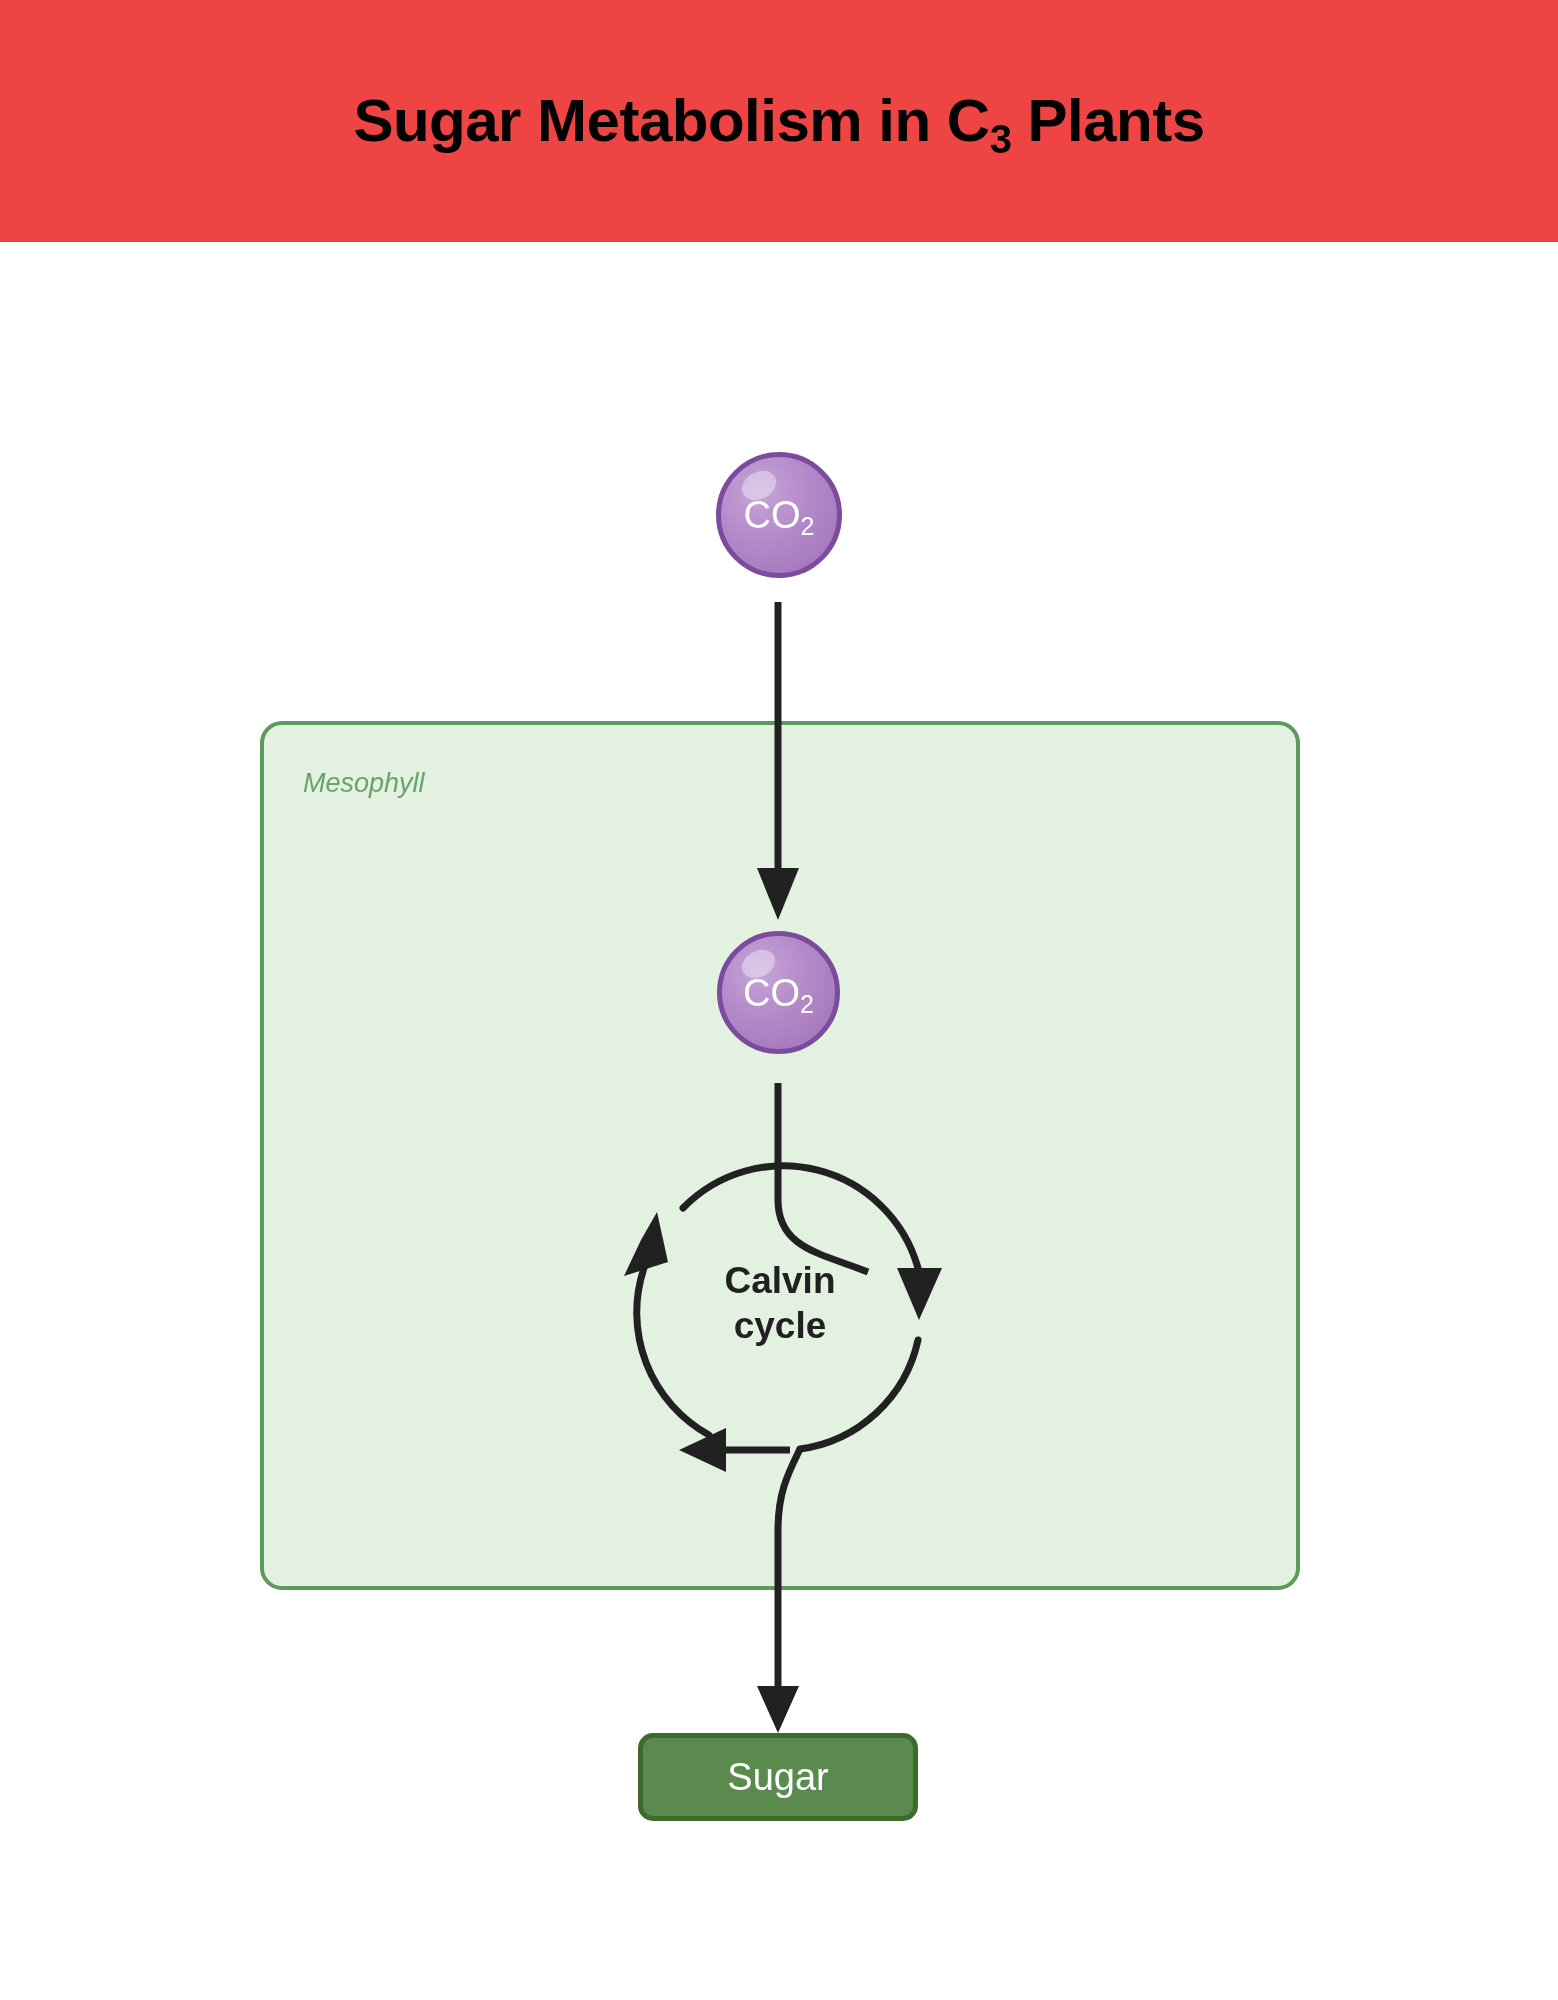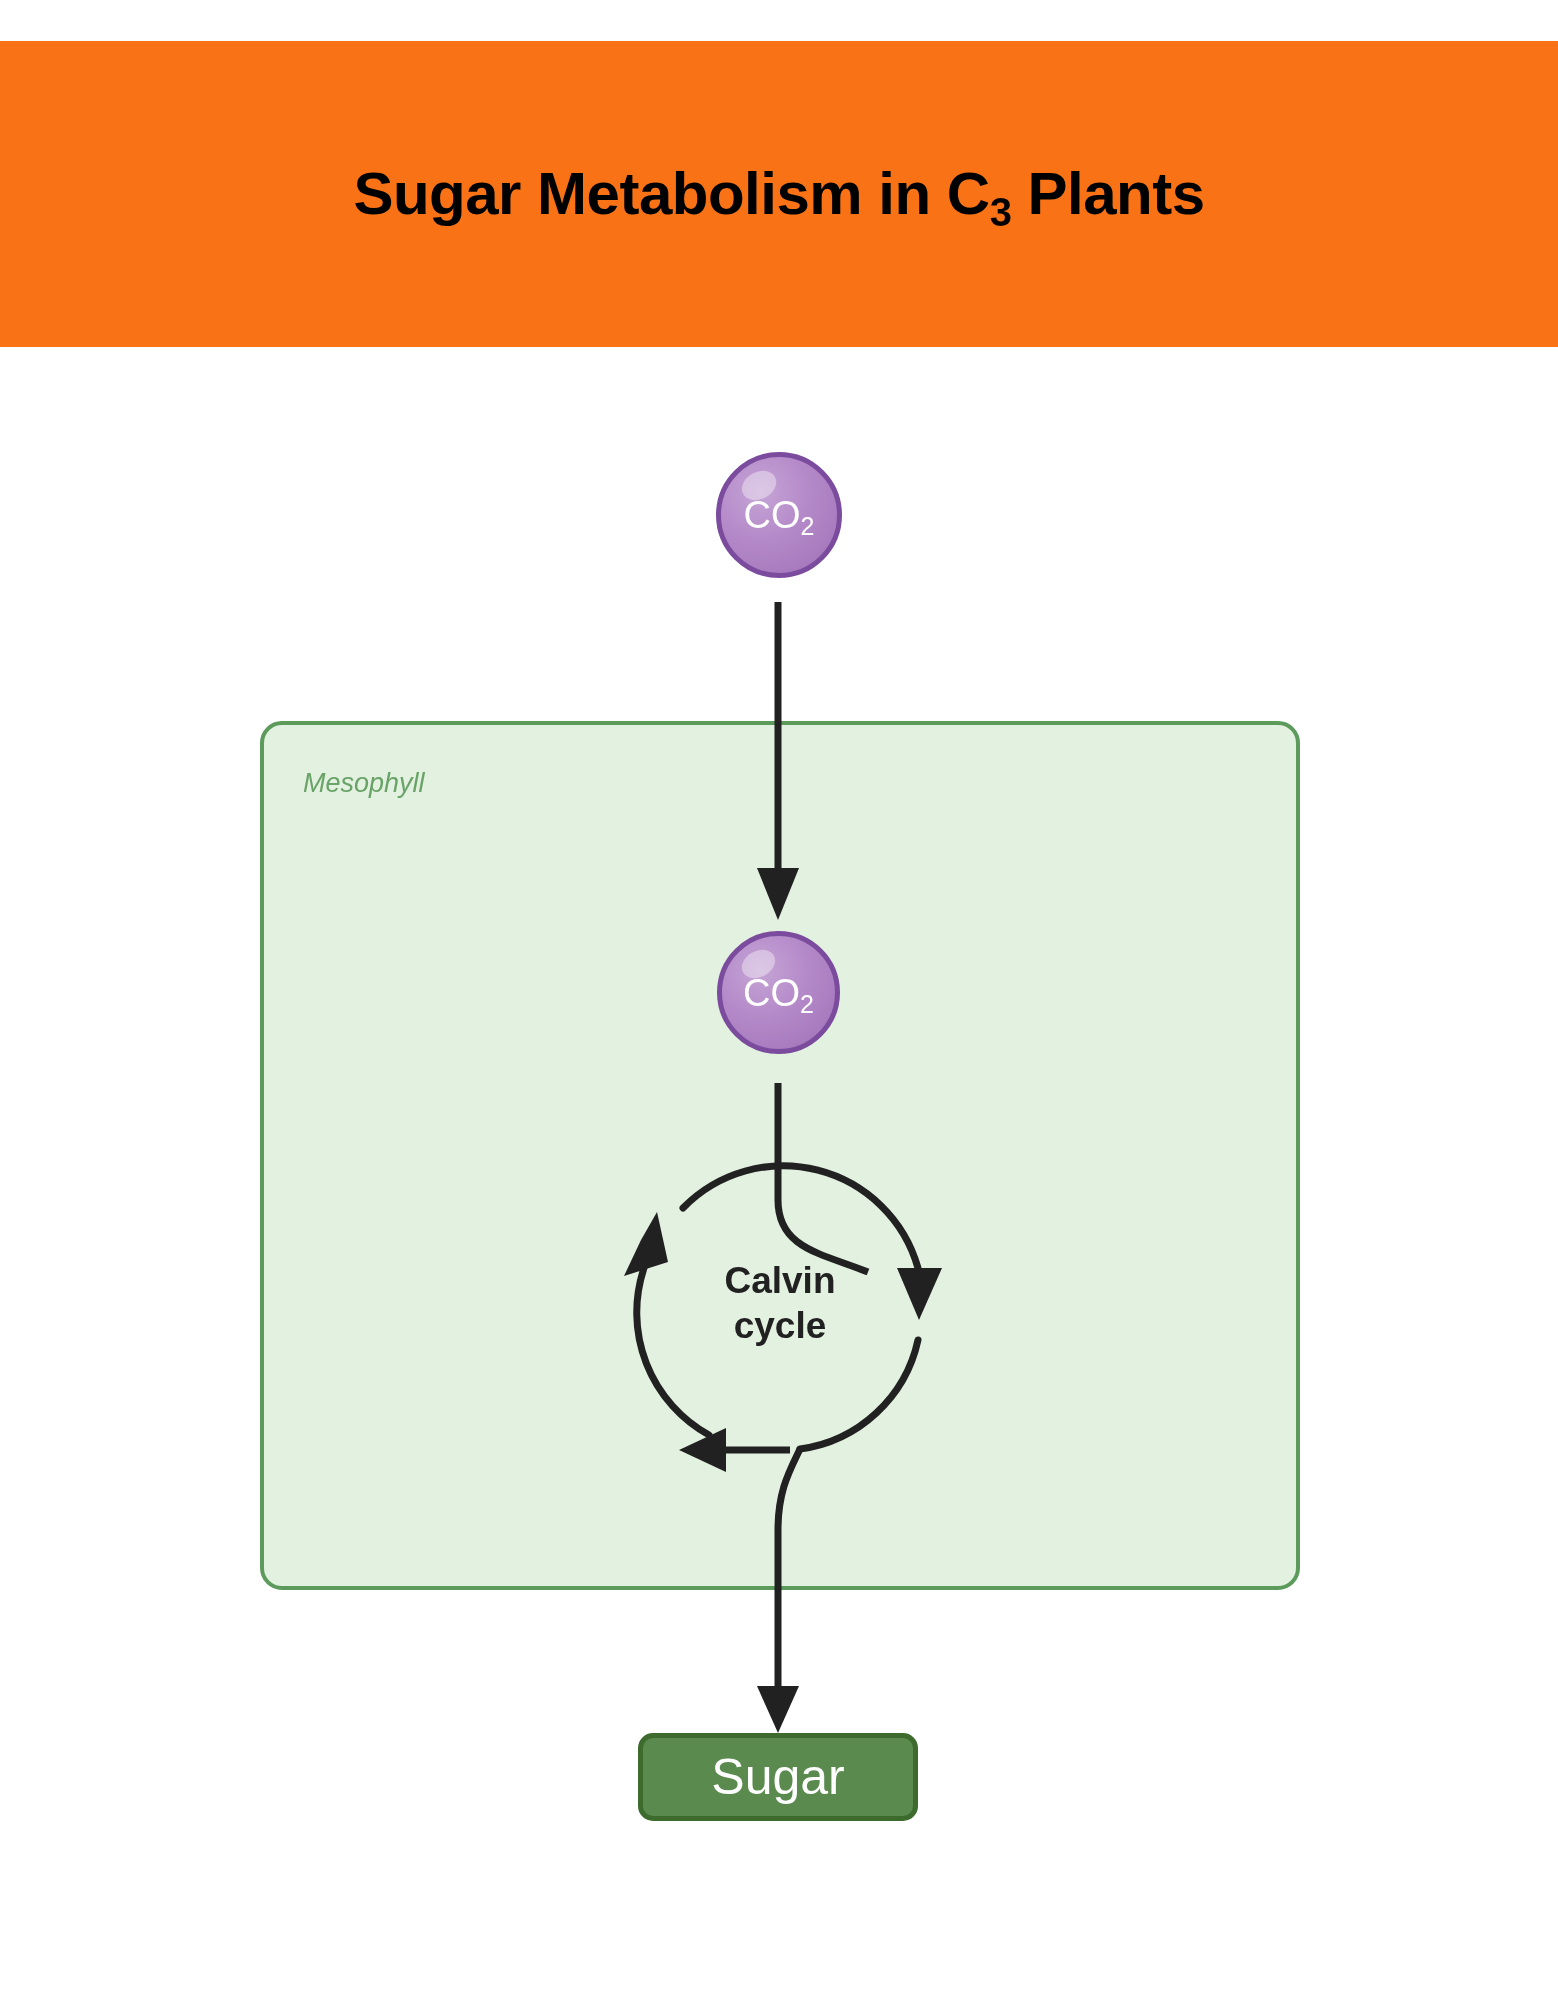--- a/index.html
+++ b/index.html
@@ -14,26 +14,25 @@
     overflow: hidden;
     font-family: "Liberation Sans", sans-serif;
   }
 
   
   #title-band {
     position: absolute;
     left: 0;
     top: 0;
     width: 1558px;
-    height: 306px;
-    background: #f97316;
+    height: 242px;
+    background: #ef4444;
     display: flex;
     align-items: center;
     justify-content: center;
-    margin-top: 41px;
   }
   #page-title {
     font-size: 60px;
     font-weight: bold;
     color: #000000;
     letter-spacing: -0.5px;
     white-space: nowrap;
     line-height: 1;
   }
   #page-title .sub {
@@ -146,21 +145,21 @@
     box-sizing: border-box;
     background: #5a8a4e;
     border: 5px solid #3d6b2e;
     border-radius: 15px;
     display: flex;
     align-items: center;
     justify-content: center;
   }
   #sugar-label {
     color: #ffffff;
-    font-size: 50px;
+    font-size: 38px;
     line-height: 1;
   }
 </style>
 </head>
 <body>
 
 <div id="title-band">
   <div id="page-title"><span>Sugar Metabolism in C</span><span class="sub">3</span><span> Plants</span></div>
 </div>
 

